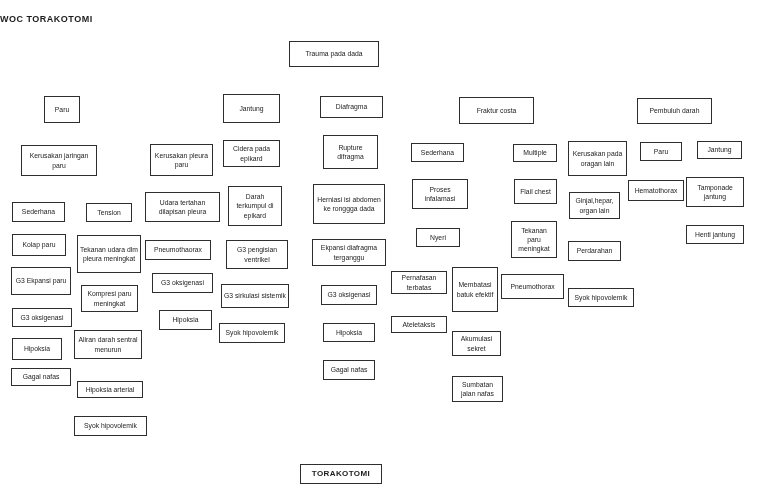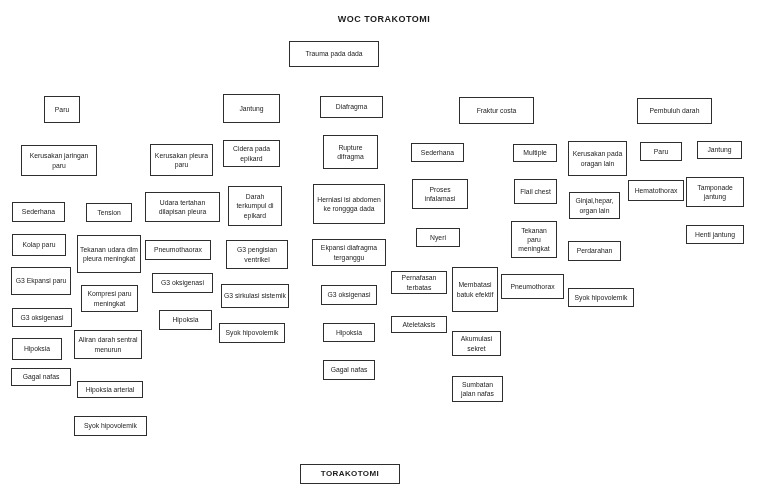--- a/index.html
+++ b/index.html
@@ -2,21 +2,21 @@
 <html><head>
 <meta charset="utf-8">
 <style>
   html,body{margin:0;padding:0;background:#ffffff;}
   body{
     width:768px;height:503px;position:relative;overflow:hidden;
     font-family:"Liberation Sans", sans-serif;color:#1c1c1c;
   }
   .page-title{
     position:absolute;top:14px;left:0;width:100%;
-    text-align:center;font-size:9px;font-weight:bold;letter-spacing:.5px;
+    font-size:9px;font-weight:bold;letter-spacing:.5px;
   }
   .canvas{position:absolute;inset:0;}
   .node{
     position:absolute;box-sizing:border-box;
     border:1.5px solid #2e2e2e;background:#ffffff;
     display:flex;align-items:center;justify-content:center;
     text-align:center;font-size:6.8px;line-height:1.35;
     padding:1px 2px;color:#1c1c1c;
   }
   .node.bold{font-weight:bold;font-size:8px;letter-spacing:.4px;}
@@ -75,14 +75,14 @@
     <div class="node" style="left: 391px; top: 316px; width: 56px; height: 17px;">Ateletaksis</div>
     <div class="node" style="left: 452px; top: 331px; width: 49px; height: 25px;">Akumulasi sekret</div>
     <div class="node" style="left: 12px; top: 338px; width: 50px; height: 22px;">Hipoksia</div>
     <div class="node" style="left: 74px; top: 330px; width: 68px; height: 29px;">Aliran darah sentral  menurun</div>
     <div class="node" style="left: 219px; top: 323px; width: 66px; height: 20px;">Syok hipovolemik</div>
     <div class="node" style="left: 323px; top: 360px; width: 52px; height: 20px;">Gagal nafas</div>
     <div class="node" style="left: 452px; top: 376px; width: 51px; height: 26px;">Sumbatan jalan nafas</div>
     <div class="node" style="left: 11px; top: 368px; width: 60px; height: 18px;">Gagal nafas</div>
     <div class="node" style="left: 77px; top: 381px; width: 66px; height: 17px;">Hipoksia arterial</div>
     <div class="node" style="left: 74px; top: 416px; width: 73px; height: 20px;">Syok hipovolemik</div>
-    <div class="node bold" style="left: 300px; top: 464px; width: 100px; height: 20px;">TORAKOTOMI</div>
+    <div class="node bold" style="left: 300px; top: 464px; width: 82px; height: 20px;">TORAKOTOMI</div>
   </div>
 
 </body></html>

